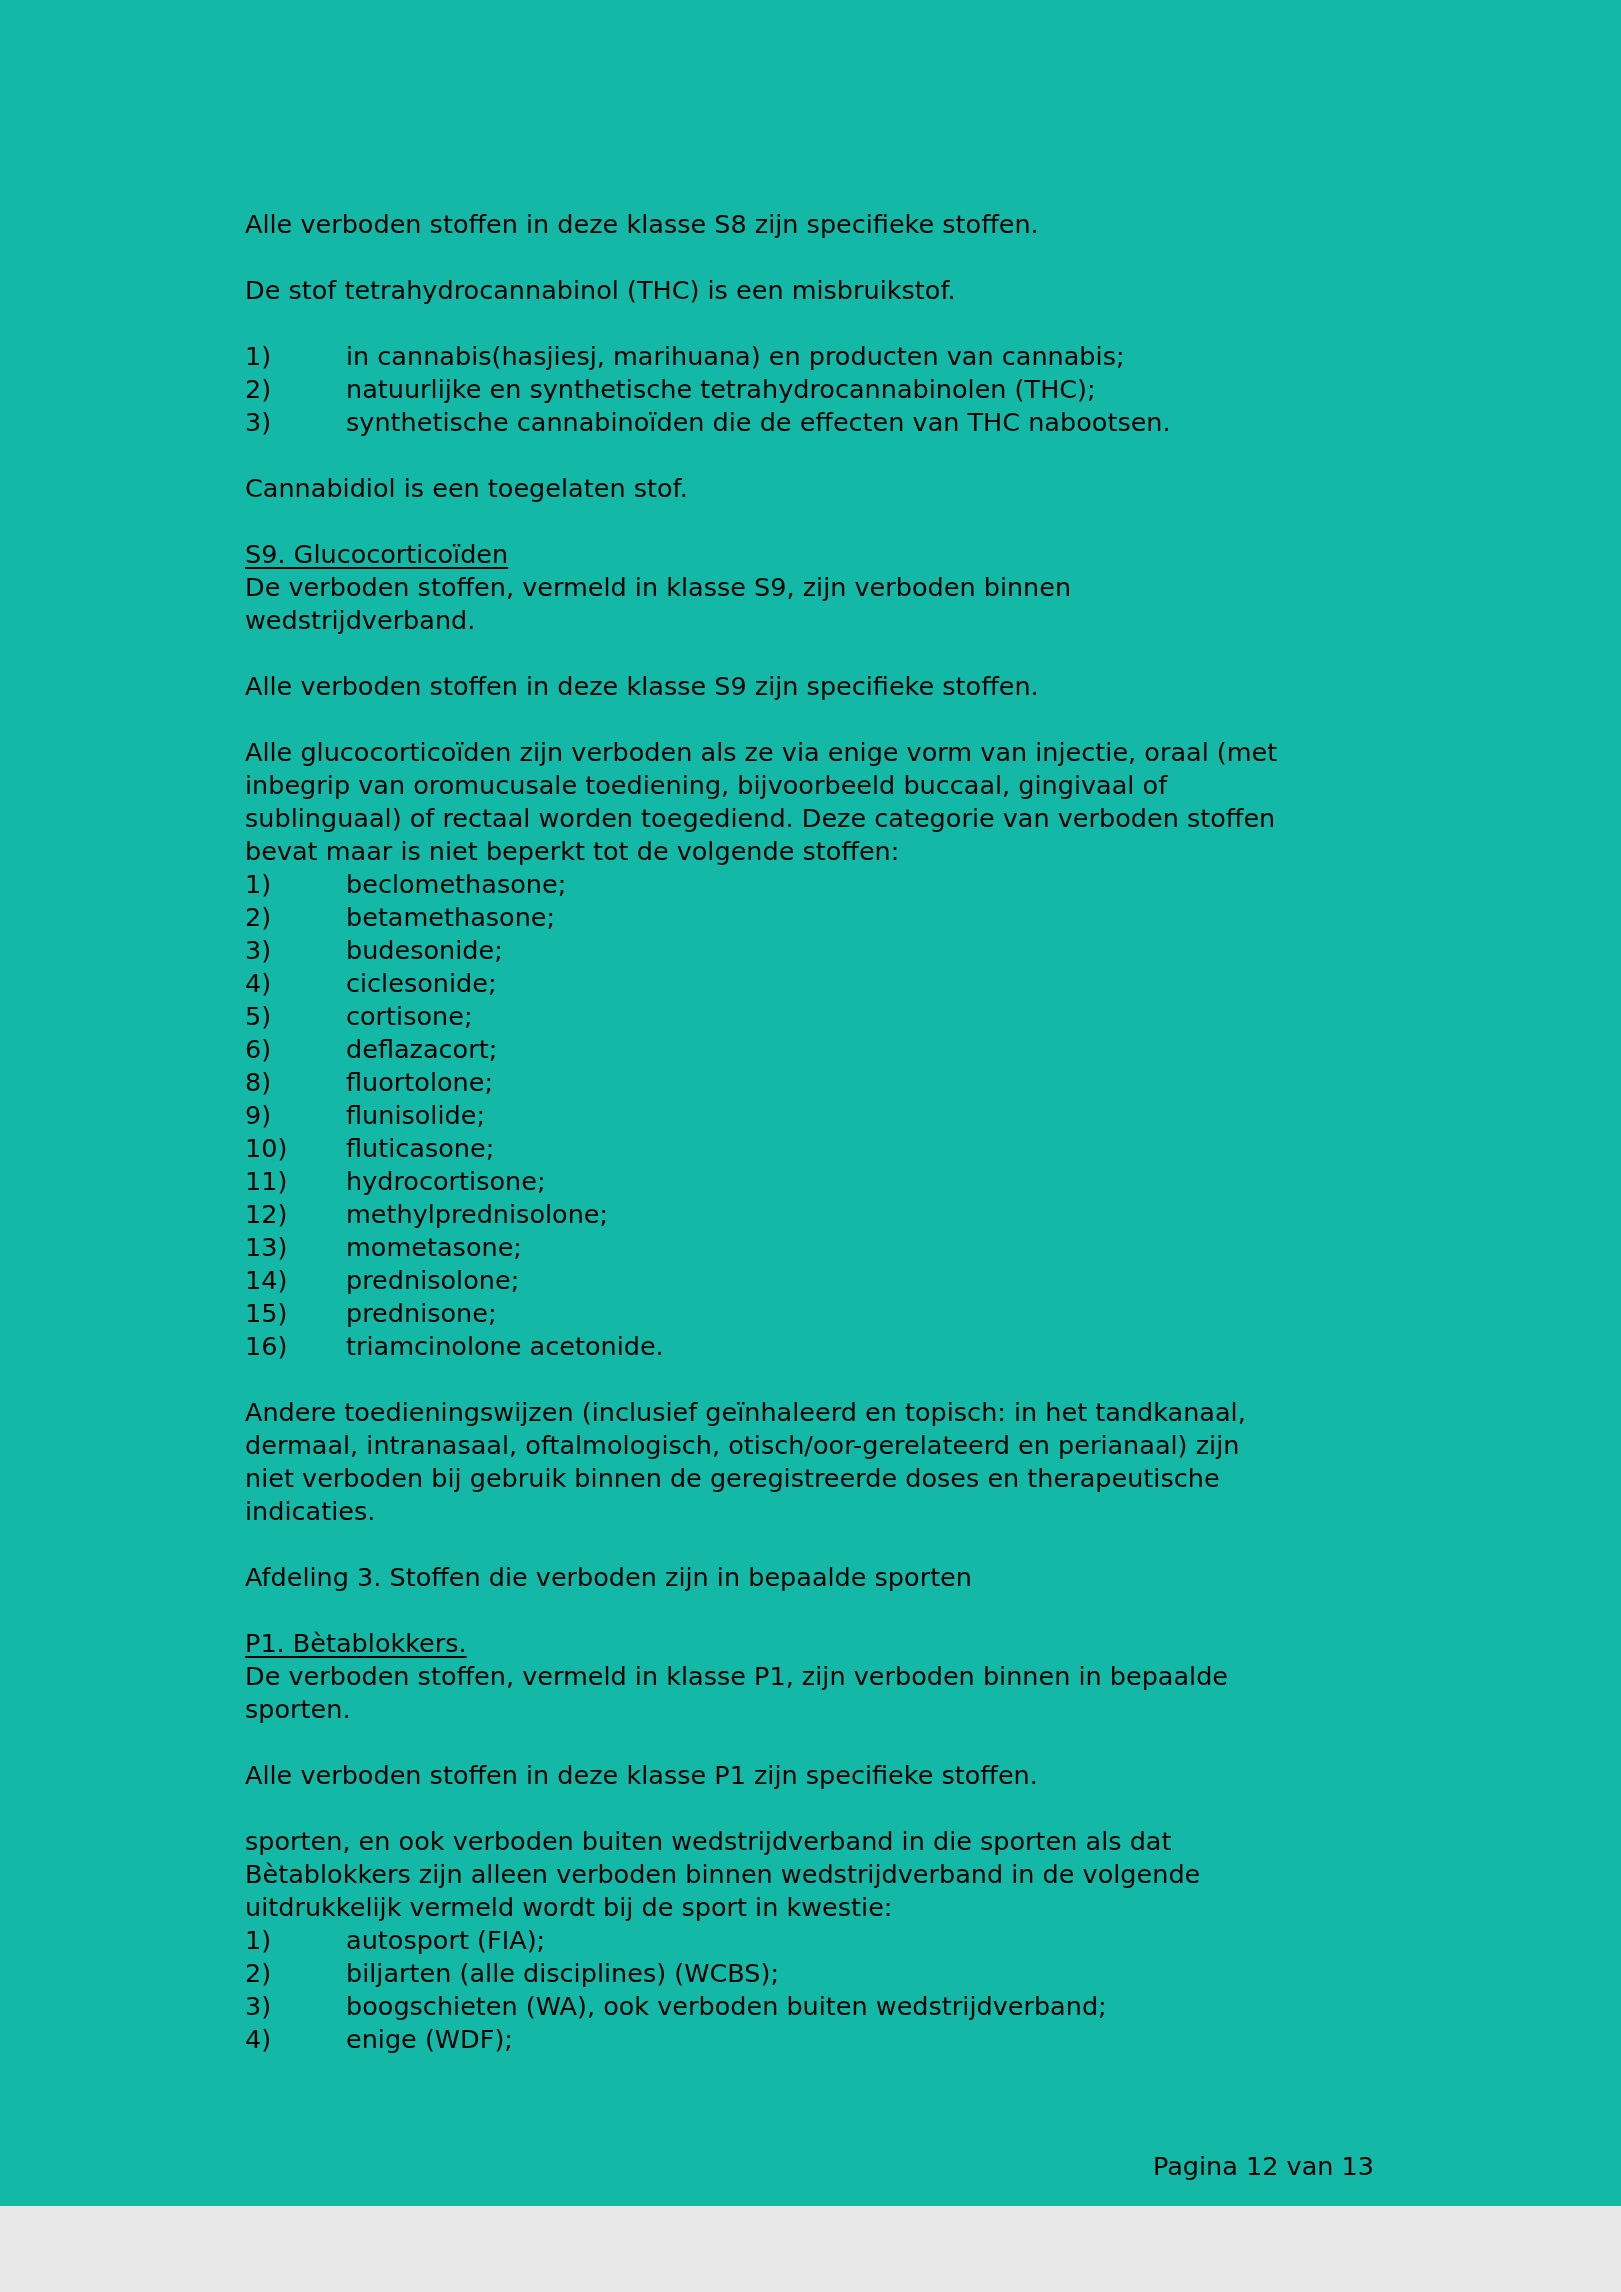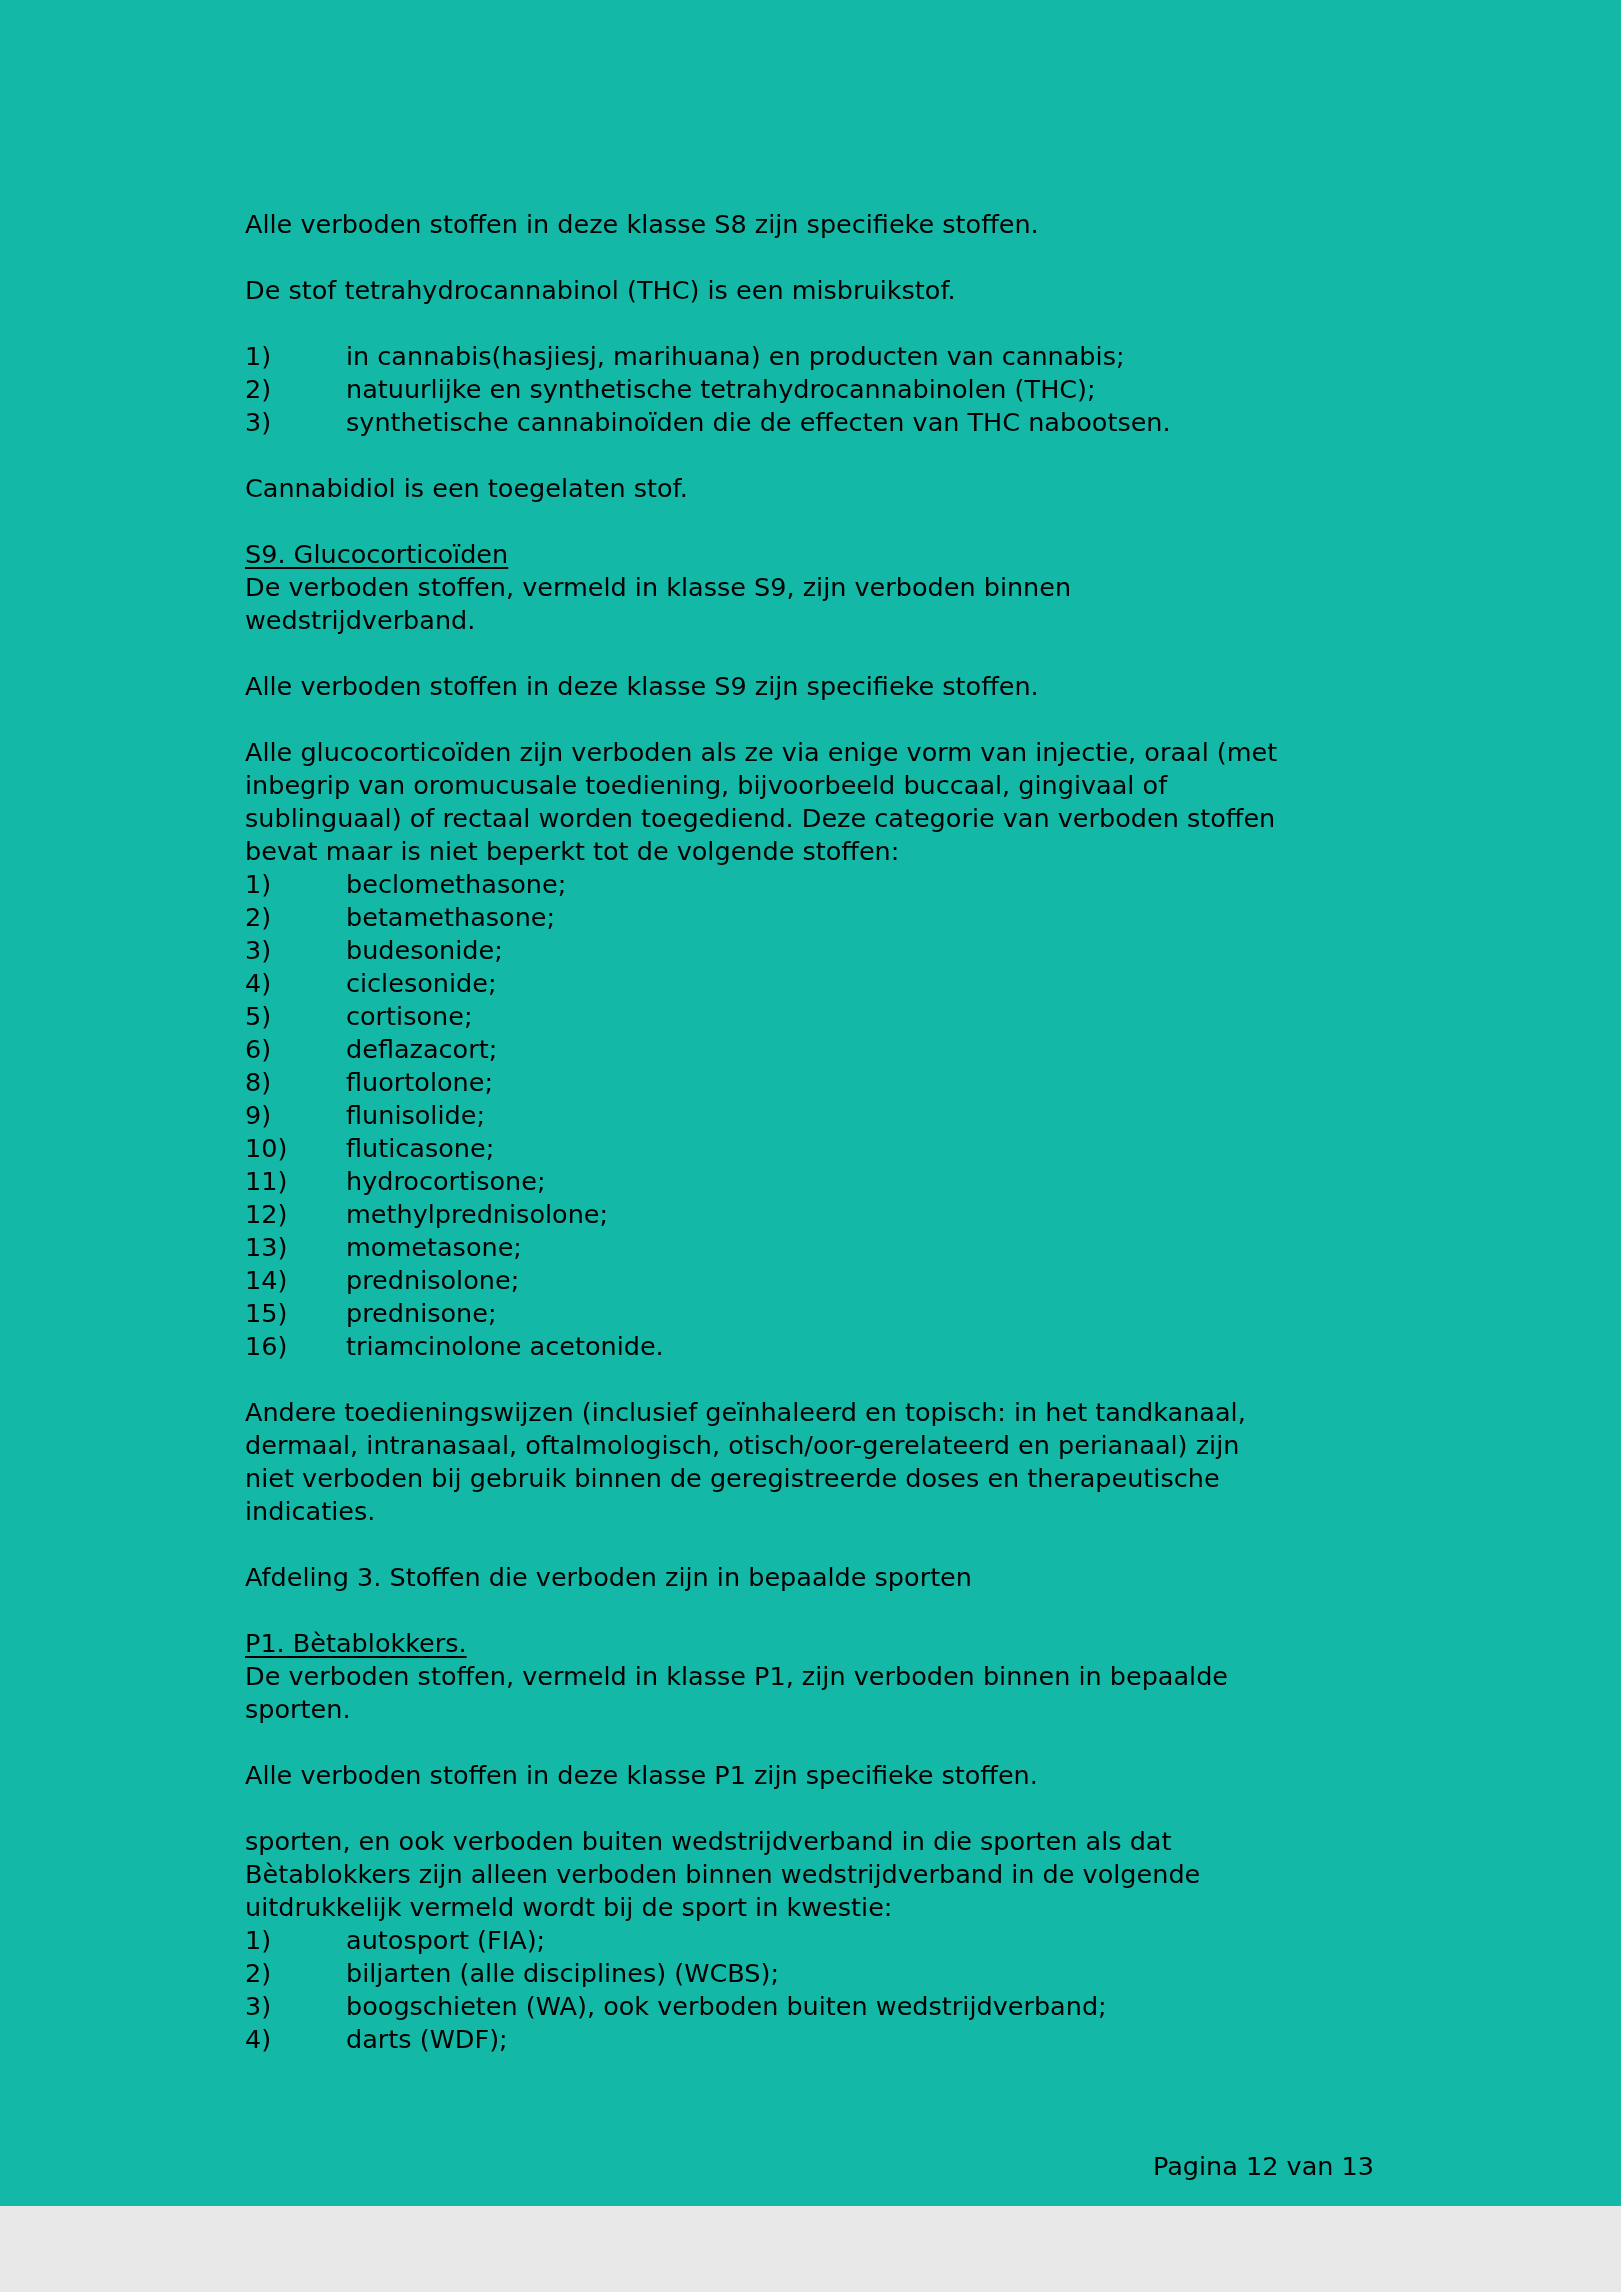--- a/index.html
+++ b/index.html
@@ -93,17 +93,17 @@
       <div class="ln"><span class="txt">sporten.</span></div>
       <div class="ln"><span class="txt"></span></div>
       <div class="ln"><span class="txt">Alle verboden stoffen in deze klasse P1 zijn specifieke stoffen.</span></div>
       <div class="ln"><span class="txt"></span></div>
       <div class="ln"><span class="txt">sporten, en ook verboden buiten wedstrijdverband in die sporten als dat</span></div>
       <div class="ln"><span class="txt">Bètablokkers zijn alleen verboden binnen wedstrijdverband in de volgende</span></div>
       <div class="ln"><span class="txt">uitdrukkelijk vermeld wordt bij de sport in kwestie:</span></div>
       <div class="ln"><span class="num">1)</span><span class="txt">autosport (FIA);</span></div>
       <div class="ln"><span class="num">2)</span><span class="txt">biljarten (alle disciplines) (WCBS);</span></div>
       <div class="ln"><span class="num">3)</span><span class="txt">boogschieten (WA), ook verboden buiten wedstrijdverband;</span></div>
-      <div class="ln"><span class="num">4)</span><span class="txt">darts (WDF);</span></div>
+      <div class="ln"><span class="num">4)</span><span class="txt">enige (WDF);</span></div>
     </div>
   <div class="footer">Pagina 12 van 13</div>
 </div>
 
 
 </body></html>

